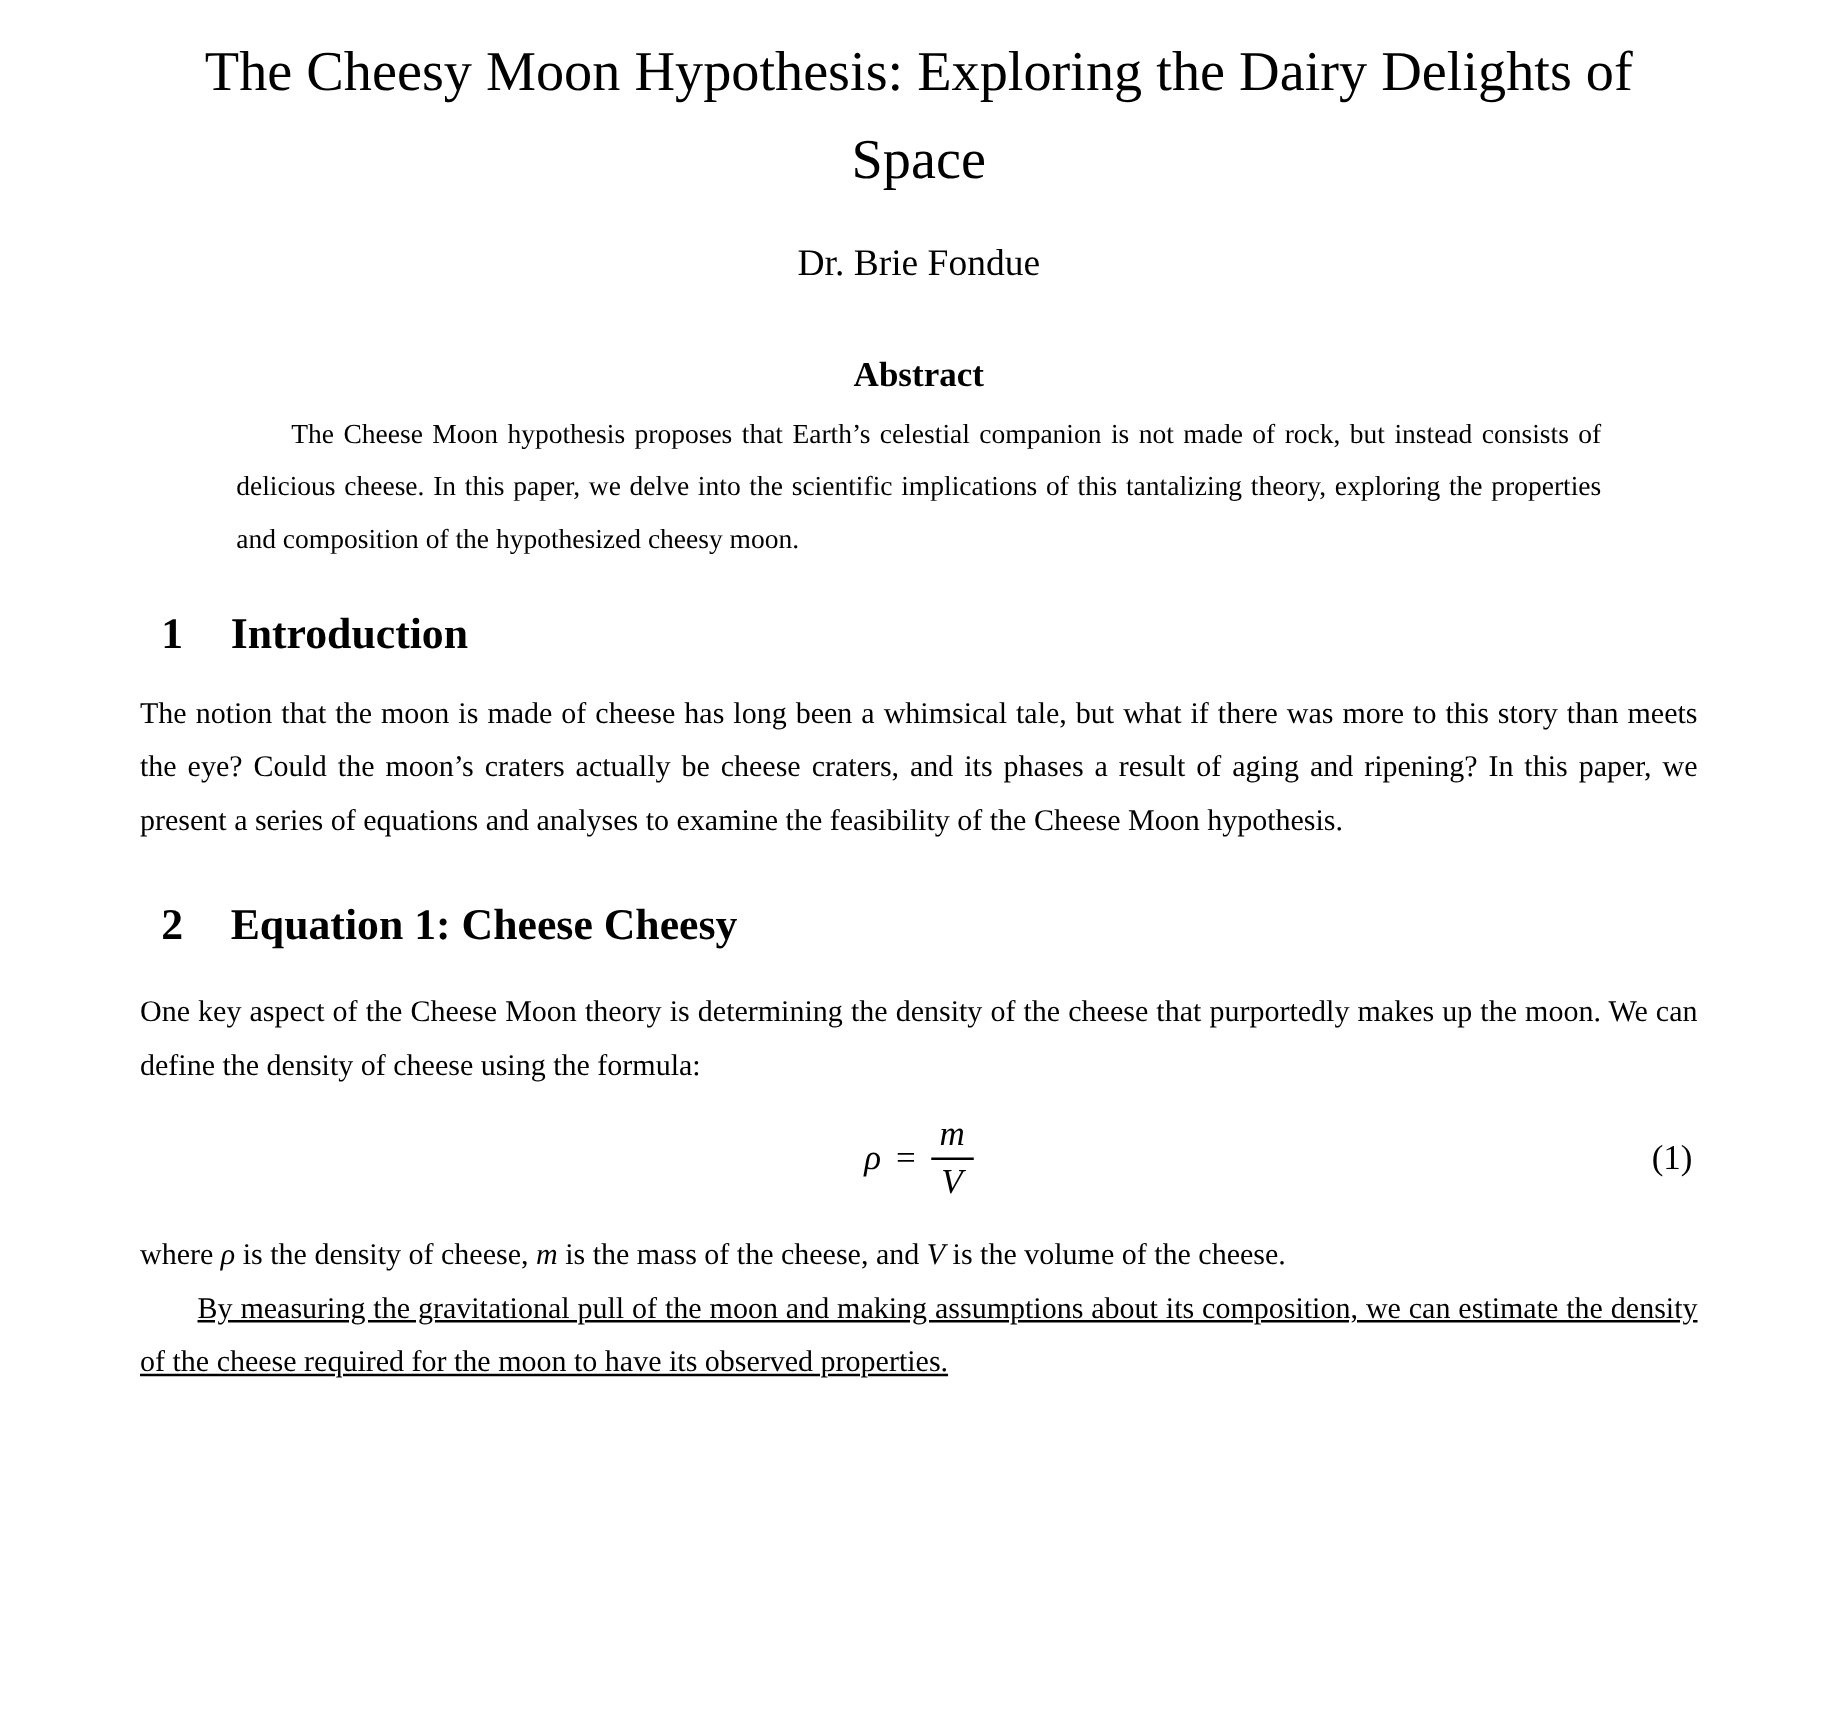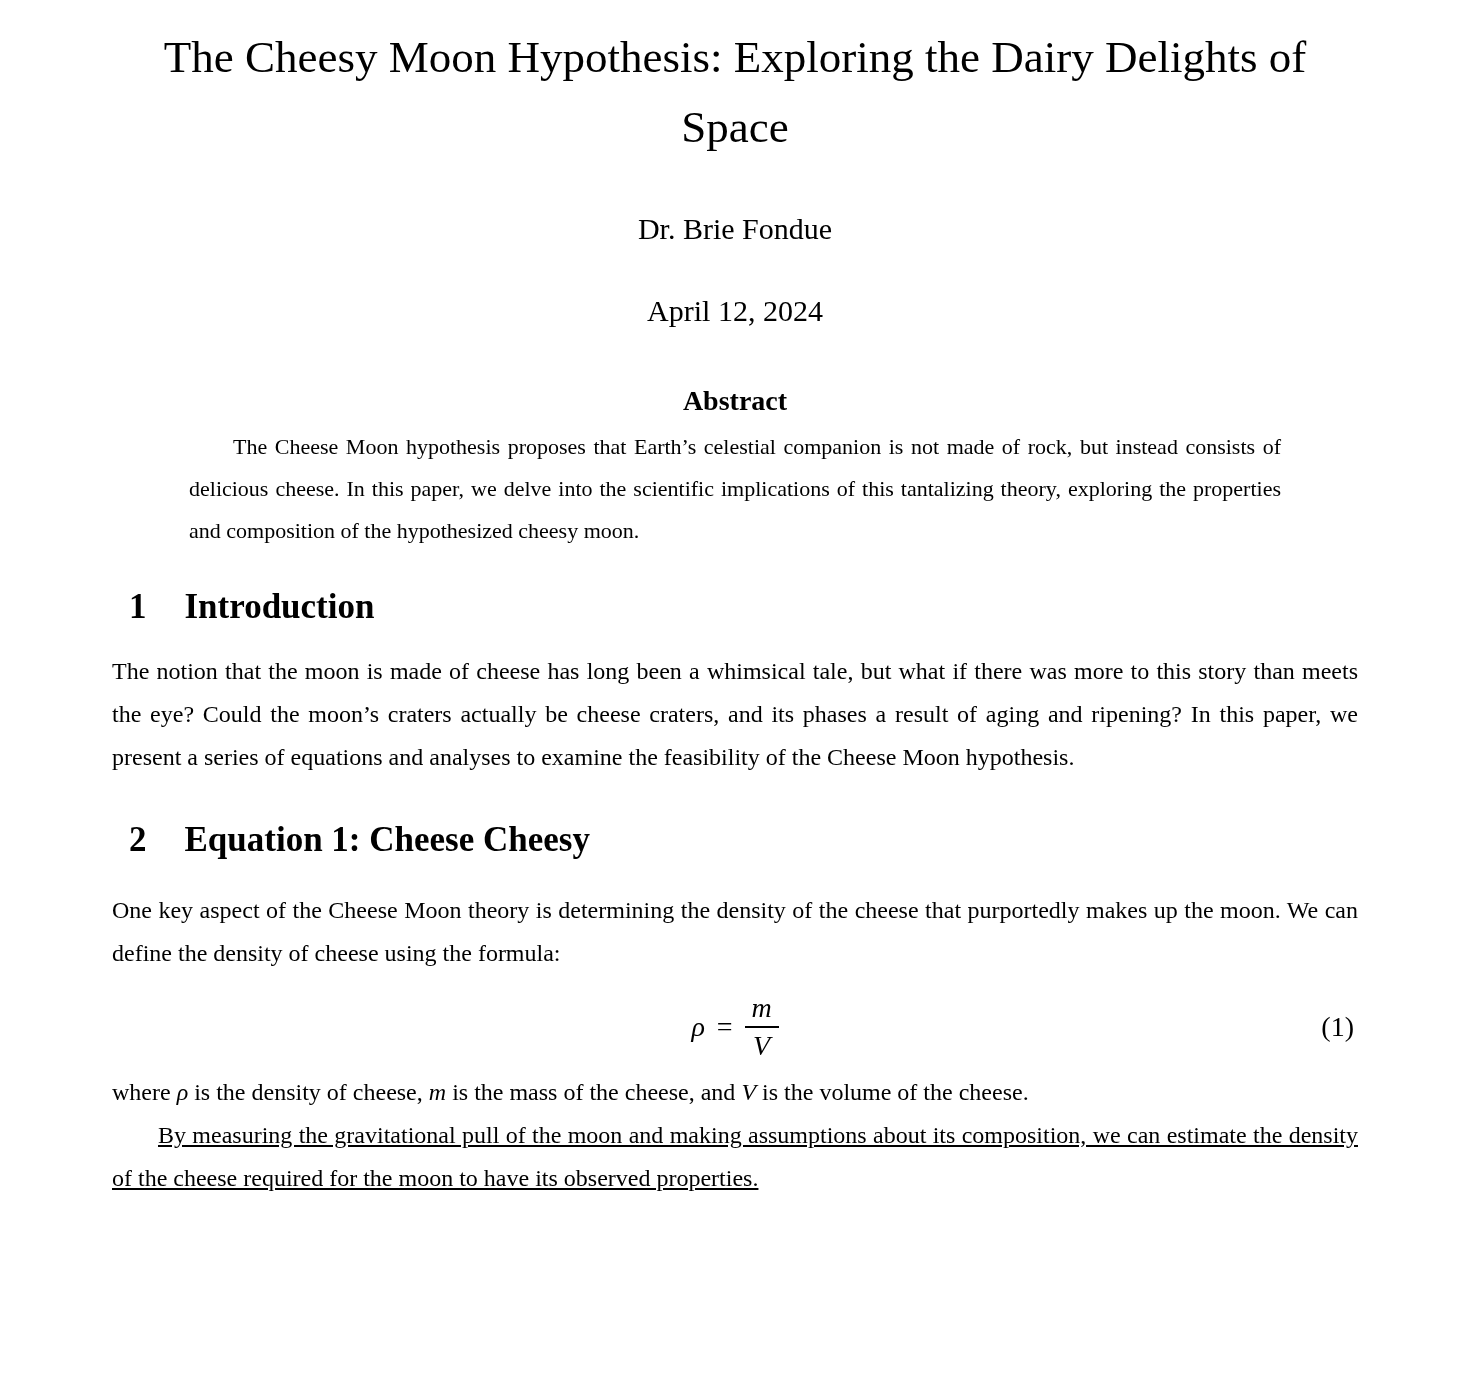--- a/index.html
+++ b/index.html
@@ -23,21 +23,21 @@
     line-height: 70px;
     font-weight: normal;
     text-align: center;
     margin: 0 auto;
     max-width: 1170px;
   }
   .author {
     font-size: 30px;
     line-height: 38px;
     text-align: center;
-    margin-top: 48px;
+    margin-top: 30px;
   }
   .date {
     font-size: 30px;
     line-height: 38px;
     text-align: center;
     margin-top: 44px;
   }
   .abstract {
     width: 1092px;
     margin: 54px auto 0 auto;
@@ -62,21 +62,21 @@
     margin: 34px 0 0 17px;
   }
   .section-heading.second { margin-top: 40px; }
   .sec-num { display: inline-block; margin-right: 38px; }
   .para {
     margin: 22px 0 0 0;
     font-size: 24px;
     line-height: 43px;
     text-align: justify;
   }
-  .para.after-eq { margin-top: 6px; }
+  .para.after-eq { margin-top: 18px; }
   .para.sec2-intro { margin-top: 28px; }
   .para.closing { margin-top: 0; text-indent: 46px; text-decoration: underline; }
   .mvar { font-style: italic; }
   .equation {
     position: relative;
     display: flex;
     justify-content: center;
     align-items: center;
     margin-top: 14px;
     height: 76px;
@@ -113,21 +113,20 @@
 </style>
 </head>
 <body>
 
 <div class="page">
 
   <h1 class="title">The Cheesy Moon Hypothesis: Exploring the Dairy Delights of Space</h1>
 
   <div class="author">Dr. Brie Fondue</div>
 
-  <div class="date">April 12, 2024</div>
 
   <div class="abstract">
     <div class="abstract-heading">Abstract</div>
     <p class="abstract-text">The Cheese Moon hypothesis proposes that Earth’s celestial companion is not made of rock, but instead consists of delicious cheese. In this paper, we delve into the scientific implications of this tantalizing theory, exploring the properties and composition of the hypothesized cheesy moon.</p>
   </div>
 
   <h2 class="section-heading"><span class="sec-num">1</span><span>Introduction</span></h2>
 
   <p class="para">The notion that the moon is made of cheese has long been a whimsical tale, but what if there was more to this story than meets the eye? Could the moon’s craters actually be cheese craters, and its phases a result of aging and ripening? In this paper, we present a series of equations and analyses to examine the feasibility of the Cheese Moon hypothesis.</p>
 

